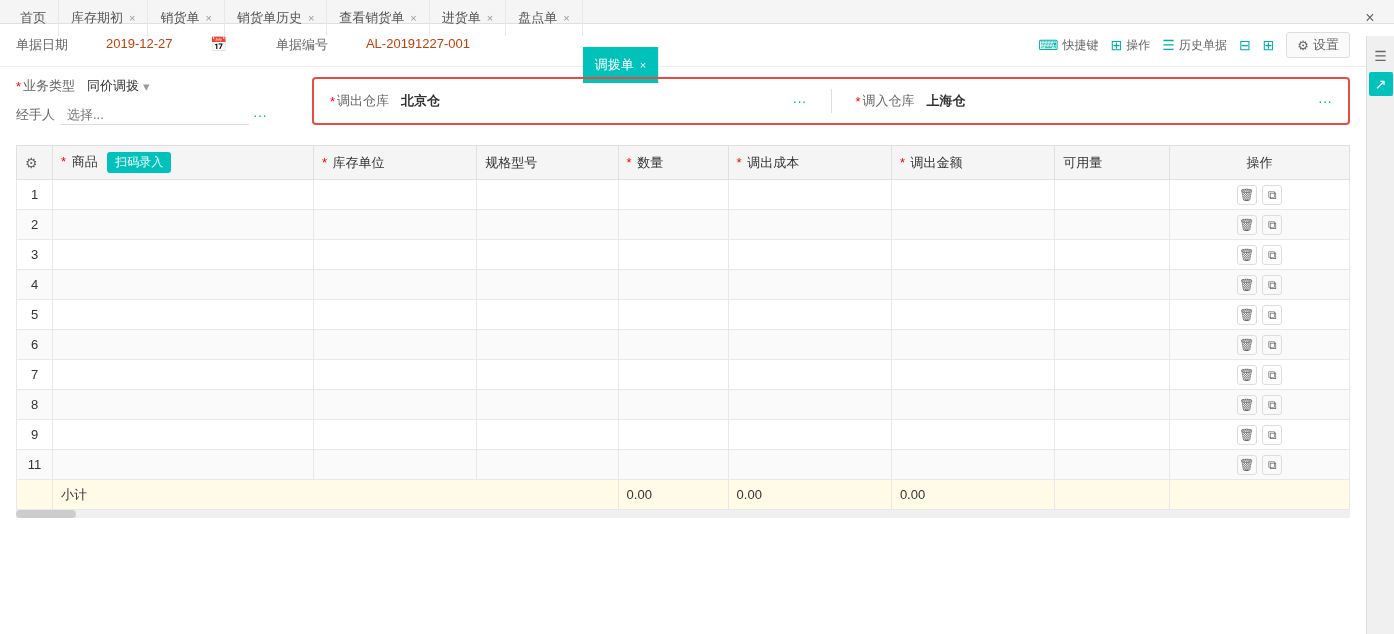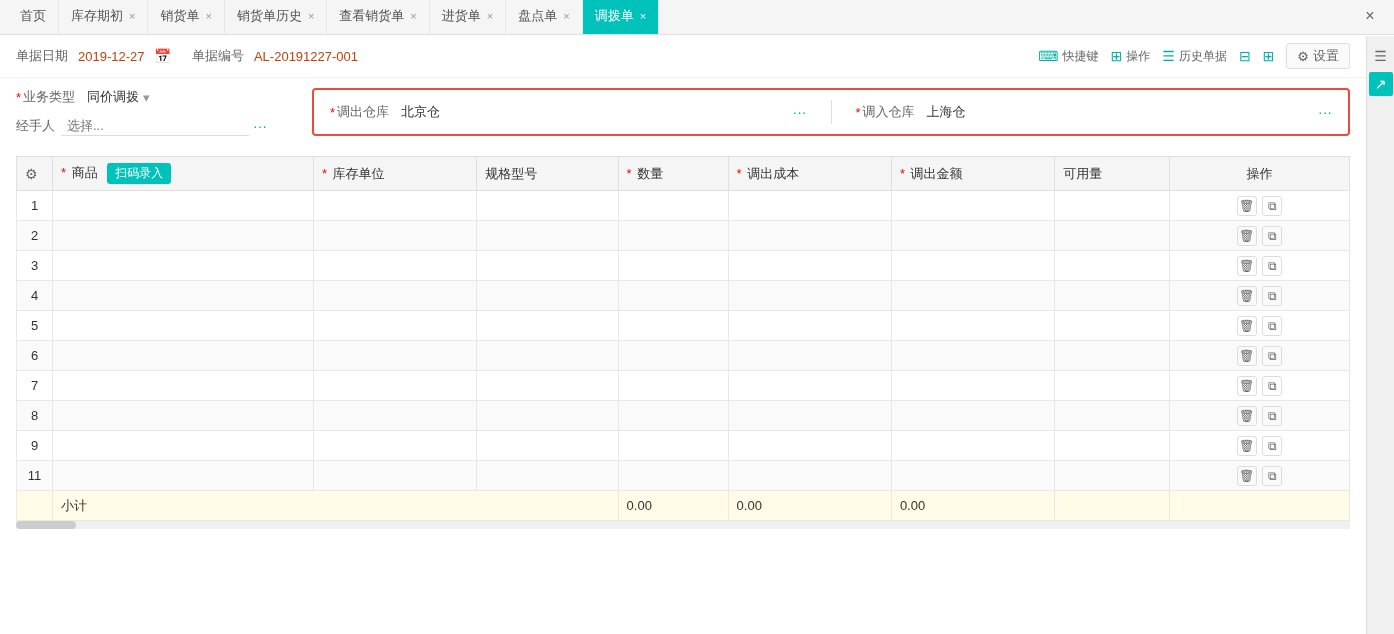--- a/index.html
+++ b/index.html
@@ -1,25 +1,25 @@
 <!DOCTYPE html>
 <html><head>
   <meta charset="utf-8">
   <style>
     * { box-sizing: border-box; margin: 0; padding: 0; }
     body { font-family: "Microsoft YaHei", "PingFang SC", sans-serif; font-size: 13px; background: #fff; color: #333; }
 
     
     .tab-bar {
       display: flex;
-      align-items: flex-end;
+      align-items: flex-start;
       border-bottom: 1px solid #e0e0e0;
       background: #f5f5f5;
       padding: 0 8px;
-      height: 35px;
+      height: 24px;
     }
     .tab-item {
       display: flex;
       align-items: center;
       padding: 0 12px;
       height: 36px;
       cursor: pointer;
       font-size: 13px;
       color: #555;
       white-space: nowrap;
@@ -53,22 +53,21 @@
     
     .form-header {
       display: flex;
       align-items: center;
       padding: 8px 16px;
       border-bottom: 1px solid #eee;
       background: #fff;
     }
     .form-header-left {
       display: flex;
-      align-items: center;
-      gap: 4px;
+      gap: 32px;
     }
     .field-label { color: #666; margin-right: 6px; }
     .field-value { color: #c2410c; font-weight: 500; }
     .date-icon {
       margin-left: 6px;
       color: #00b0a7;
       cursor: pointer;
       font-size: 14px;
     }
     .form-header-right {
@@ -136,21 +135,21 @@
       gap: 24px;
       flex: 1;
     }
     .warehouse-field {
       display: flex;
       align-items: center;
       flex: 1;
     }
     .warehouse-value {
       color: #333;
-      font-weight: 400;
+      font-weight: 700;
       margin-left: 6px;
       text-align: right;
     }
     .warehouse-divider {
       width: 1px;
       height: 24px;
       background: #ddd;
     }
 
     

